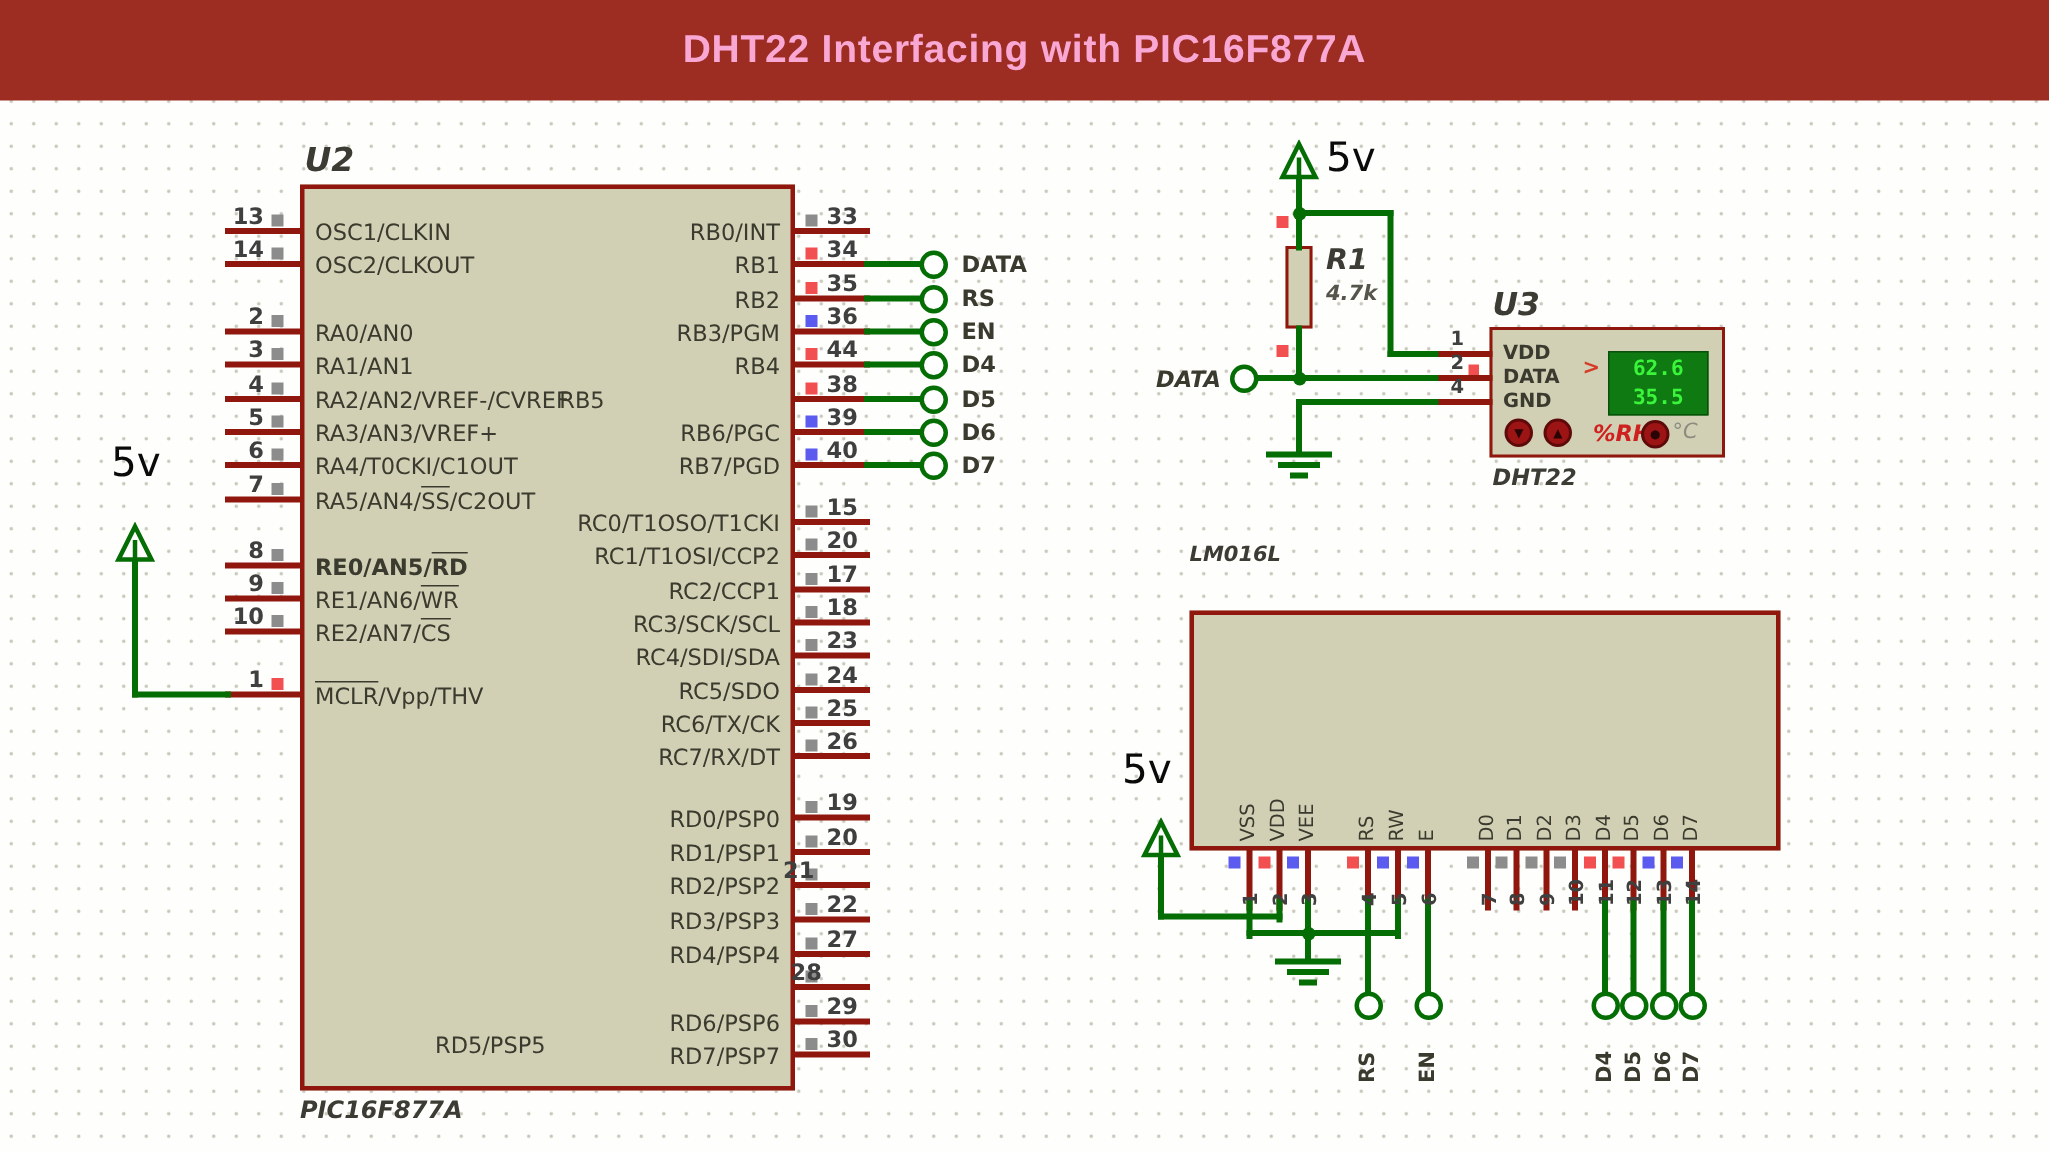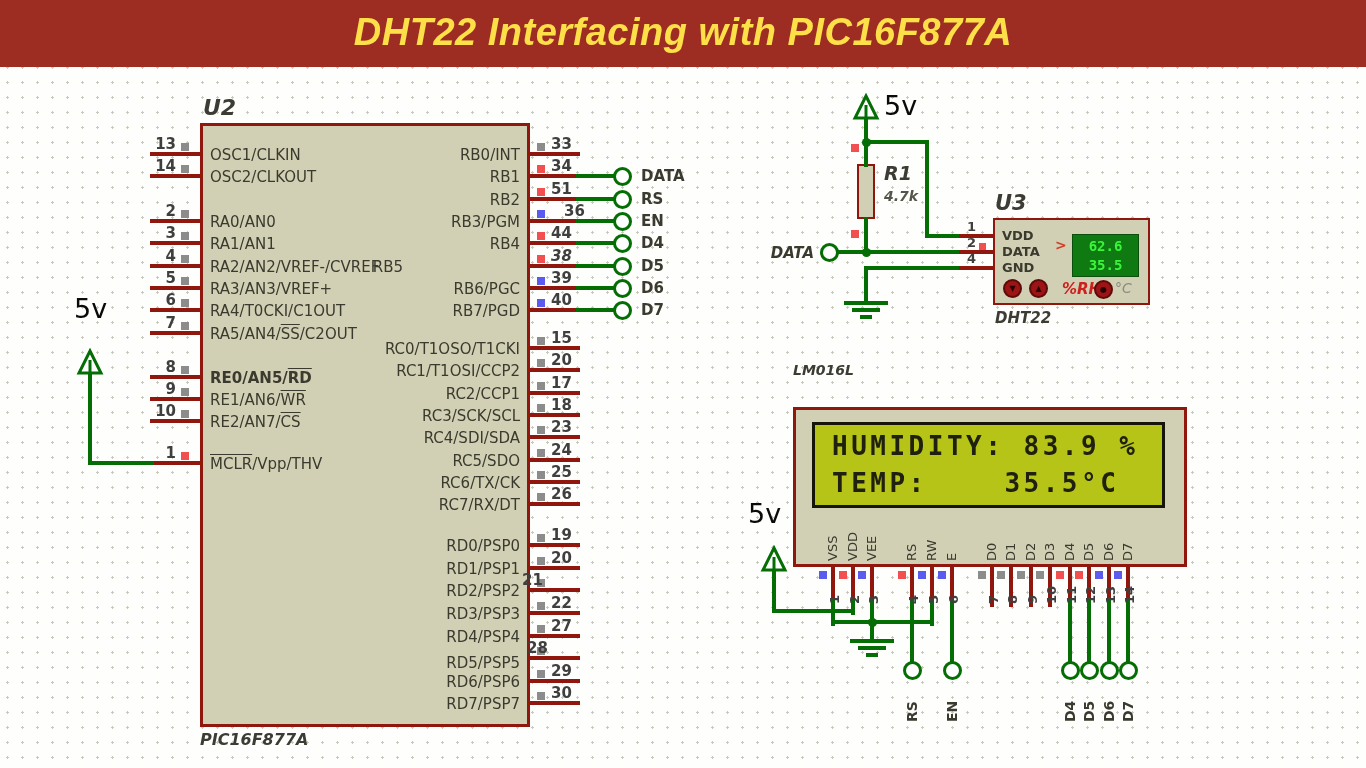--- a/index.html
+++ b/index.html
@@ -11,24 +11,23 @@
     position:absolute; left:0; top:0; width:1366px; height:768px;
     background-color:#fefefc;
     background-image:radial-gradient(circle,#c9c9bd 1px,rgba(0,0,0,0) 1.4px);
     background-size:15px 15px; z-index:0;
   }
   #titlebar {
     position:absolute; left:0; top:0; width:1366px; height:67px;
     background:#9d2c23; z-index:6;
   }
   #titlebar h1 {
-    margin:0; line-height:65px; text-align:center; color:#fde047;
-    font-size:38px; font-weight:bold; letter-spacing:0.5px;
+    margin:0; line-height:65px; text-align:center; color:#f9a8d4;
+    font-size:26px; font-weight:bold; letter-spacing:0.5px;
     font-family:"Liberation Sans",sans-serif;
-    font-style:italic;
   }
   .comp {
     position:absolute; background:#d2d0b4; border:3px solid #8f170d;
     box-sizing:border-box; z-index:2;
   }
   .lbl { position:absolute; color:#3a3a2e; white-space:nowrap; z-index:4;font-style:italic; }
   .ref { font-weight:bold; color:#3c3c34; }
   .wire { position:absolute; background:#046d04; z-index:3; }
   .stub { position:absolute; background:#8f170d; z-index:2; }
   .sq   { position:absolute; width:8px; height:8px; z-index:4; }
@@ -94,24 +93,20 @@
   <div class="lbl" style="left:1055px;top:237px;font-size:14px;font-weight:bold;color:#d43c28;">&gt;</div>
   <div class="dbtn" style="left:1003px;top:279px;"><span>▼</span></div>
   <div class="dbtn" style="left:1029px;top:279px;"><span>▲</span></div>
   <div class="lbl" style="left:1062px;top:280px;font-size:15px;font-weight:bold;color:#cf2020;">%RH</div>
   <div class="dbtn" style="left:1094px;top:280px;"><span>●</span></div>
   <div class="lbl" style="left:1115px;top:280px;font-size:14px;color:#8b8b80;">°C</div>
   <div class="psq" style="left:979px;top:243px;width:7px;height:7px;"></div>
 
   <div class="comp" style="left:793px;top:407px;width:394px;height:160px;"></div>
   <div class="lbl ref" style="left:793px;top:362px;font-size:14px;">LM016L</div>
-  <div id="lcd-screen">
-    <div class="lcdline" style="top:6px;">HUMIDITY: 83.9 %</div>
-    <div class="lcdline" style="top:43px;">TEMP:    35.5°C</div>
-  </div>
 
   <div class="term" style="left:820px;top:243px;"></div>
   <div class="lbl" style="left:754px;top:244px;width:60px;text-align:right;font-size:15px;font-weight:bold;">DATA</div>
 
   <div id="gen">
       <div class="stub" style="left: 150px; top: 152px; width: 52px; height: 4px;"></div>
       <div class="pnum" style="left: 132px; top: 135px; width: 44px; text-align: right;">13</div>
       <div class="sq" style="left: 181px; top: 143px; background: rgb(140, 140, 140);"></div>
       <div class="pname" style="left: 210px; top: 146px;">OSC1/CLKIN</div>
       <div class="stub" style="left: 150px; top: 174px; width: 52px; height: 4px;"></div>
@@ -163,39 +158,39 @@
       <div class="pnum" style="left: 551px; top: 135px;">33</div>
       <div class="pname" style="left: 290px; top: 146px; width: 230px; text-align: right;">RB0/INT</div>
       <div class="stub" style="left: 528px; top: 174px; width: 52px; height: 4px;"></div>
       <div class="sq" style="left: 537px; top: 165px; background: rgb(242, 80, 80);"></div>
       <div class="pnum" style="left: 551px; top: 157px;">34</div>
       <div class="pname" style="left: 290px; top: 168px; width: 230px; text-align: right;">RB1</div>
       <div class="term" style="left: 613px; top: 167px;"></div>
       <div class="pnum" style="left: 641px; top: 167px; font-size: 15px; color: rgb(58, 58, 46);">DATA</div>
       <div class="stub" style="left: 528px; top: 197px; width: 52px; height: 4px;"></div>
       <div class="sq" style="left: 537px; top: 188px; background: rgb(242, 80, 80);"></div>
-      <div class="pnum" style="left: 551px; top: 180px;">51</div>
+      <div class="pnum" style="left: 551px; top: 180px;">35</div>
       <div class="pname" style="left: 290px; top: 191px; width: 230px; text-align: right;">RB2</div>
       <div class="term" style="left: 613px; top: 190px;"></div>
       <div class="pnum" style="left: 641px; top: 190px; font-size: 15px; color: rgb(58, 58, 46);">RS</div>
       <div class="stub" style="left: 528px; top: 219px; width: 52px; height: 4px;"></div>
       <div class="sq" style="left: 537px; top: 210px; background: rgb(91, 91, 240);"></div>
-      <div class="pnum" style="left: 551px; top: 202px; margin-left: 13px;">36</div>
+      <div class="pnum" style="left: 551px; top: 202px;">36</div>
       <div class="pname" style="left: 290px; top: 213px; width: 230px; text-align: right;">RB3/PGM</div>
       <div class="term" style="left: 613px; top: 212px;"></div>
       <div class="pnum" style="left: 641px; top: 212px; font-size: 15px; color: rgb(58, 58, 46);">EN</div>
       <div class="stub" style="left: 528px; top: 241px; width: 52px; height: 4px;"></div>
       <div class="sq" style="left: 537px; top: 232px; background: rgb(242, 80, 80);"></div>
       <div class="pnum" style="left: 551px; top: 224px;">44</div>
       <div class="pname" style="left: 290px; top: 235px; width: 230px; text-align: right;">RB4</div>
       <div class="term" style="left: 613px; top: 234px;"></div>
       <div class="pnum" style="left: 641px; top: 234px; font-size: 15px; color: rgb(58, 58, 46);">D4</div>
       <div class="stub" style="left: 528px; top: 264px; width: 52px; height: 4px;"></div>
       <div class="sq" style="left: 537px; top: 255px; background: rgb(242, 80, 80);"></div>
-      <div class="pnum" style="left: 551px; top: 247px; font-style: italic;">38</div>
+      <div class="pnum" style="left: 551px; top: 247px;">38</div>
       <div class="pname" style="left: 273px; top: 258px; width: 230px; text-align: center;">RB5</div>
       <div class="term" style="left: 613px; top: 257px;"></div>
       <div class="pnum" style="left: 641px; top: 257px; font-size: 15px; color: rgb(58, 58, 46);">D5</div>
       <div class="stub" style="left: 528px; top: 286px; width: 52px; height: 4px;"></div>
       <div class="sq" style="left: 537px; top: 277px; background: rgb(91, 91, 240);"></div>
       <div class="pnum" style="left: 551px; top: 269px;">39</div>
       <div class="pname" style="left: 290px; top: 280px; width: 230px; text-align: right;">RB6/PGC</div>
       <div class="term" style="left: 613px; top: 279px;"></div>
       <div class="pnum" style="left: 641px; top: 279px; font-size: 15px; color: rgb(58, 58, 46);">D6</div>
       <div class="stub" style="left: 528px; top: 308px; width: 52px; height: 4px;"></div>
@@ -252,21 +247,21 @@
       <div class="sq" style="left: 537px; top: 602px; background: rgb(140, 140, 140);"></div>
       <div class="pnum" style="left: 551px; top: 594px;">22</div>
       <div class="pname" style="left: 290px; top: 605px; width: 230px; text-align: right;">RD3/PSP3</div>
       <div class="stub" style="left: 528px; top: 634px; width: 52px; height: 4px;"></div>
       <div class="sq" style="left: 537px; top: 625px; background: rgb(140, 140, 140);"></div>
       <div class="pnum" style="left: 551px; top: 617px;">27</div>
       <div class="pname" style="left: 290px; top: 628px; width: 230px; text-align: right;">RD4/PSP4</div>
       <div class="stub" style="left: 528px; top: 656px; width: 52px; height: 4px;"></div>
       <div class="sq" style="left: 537px; top: 647px; background: rgb(140, 140, 140);"></div>
       <div class="pnum" style="left: 527px; top: 639px;">28</div>
-      <div class="pname" style="left: 290px; top: 654px; width: 230px; text-align: right;">RD5/PSP5</div>
+      <div class="pname" style="left: 290px; top: 688px; width: 230px; text-align: left;">RD5/PSP5</div>
       <div class="stub" style="left: 528px; top: 679px; width: 52px; height: 4px;"></div>
       <div class="sq" style="left: 537px; top: 670px; background: rgb(140, 140, 140);"></div>
       <div class="pnum" style="left: 551px; top: 662px;">29</div>
       <div class="pname" style="left: 290px; top: 673px; width: 230px; text-align: right;">RD6/PSP6</div>
       <div class="stub" style="left: 528px; top: 701px; width: 52px; height: 4px;"></div>
       <div class="sq" style="left: 537px; top: 692px; background: rgb(140, 140, 140);"></div>
       <div class="pnum" style="left: 551px; top: 684px;">30</div>
       <div class="pname" style="left: 290px; top: 695px; width: 230px; text-align: right;">RD7/PSP7</div>
       <div class="stub" style="left: 955px; top: 234px; width: 40px; height: 4px;"></div>
       <div class="pnum" style="left: 946px; top: 219px; width: 30px; text-align: right; font-size: 13px;">1</div>

